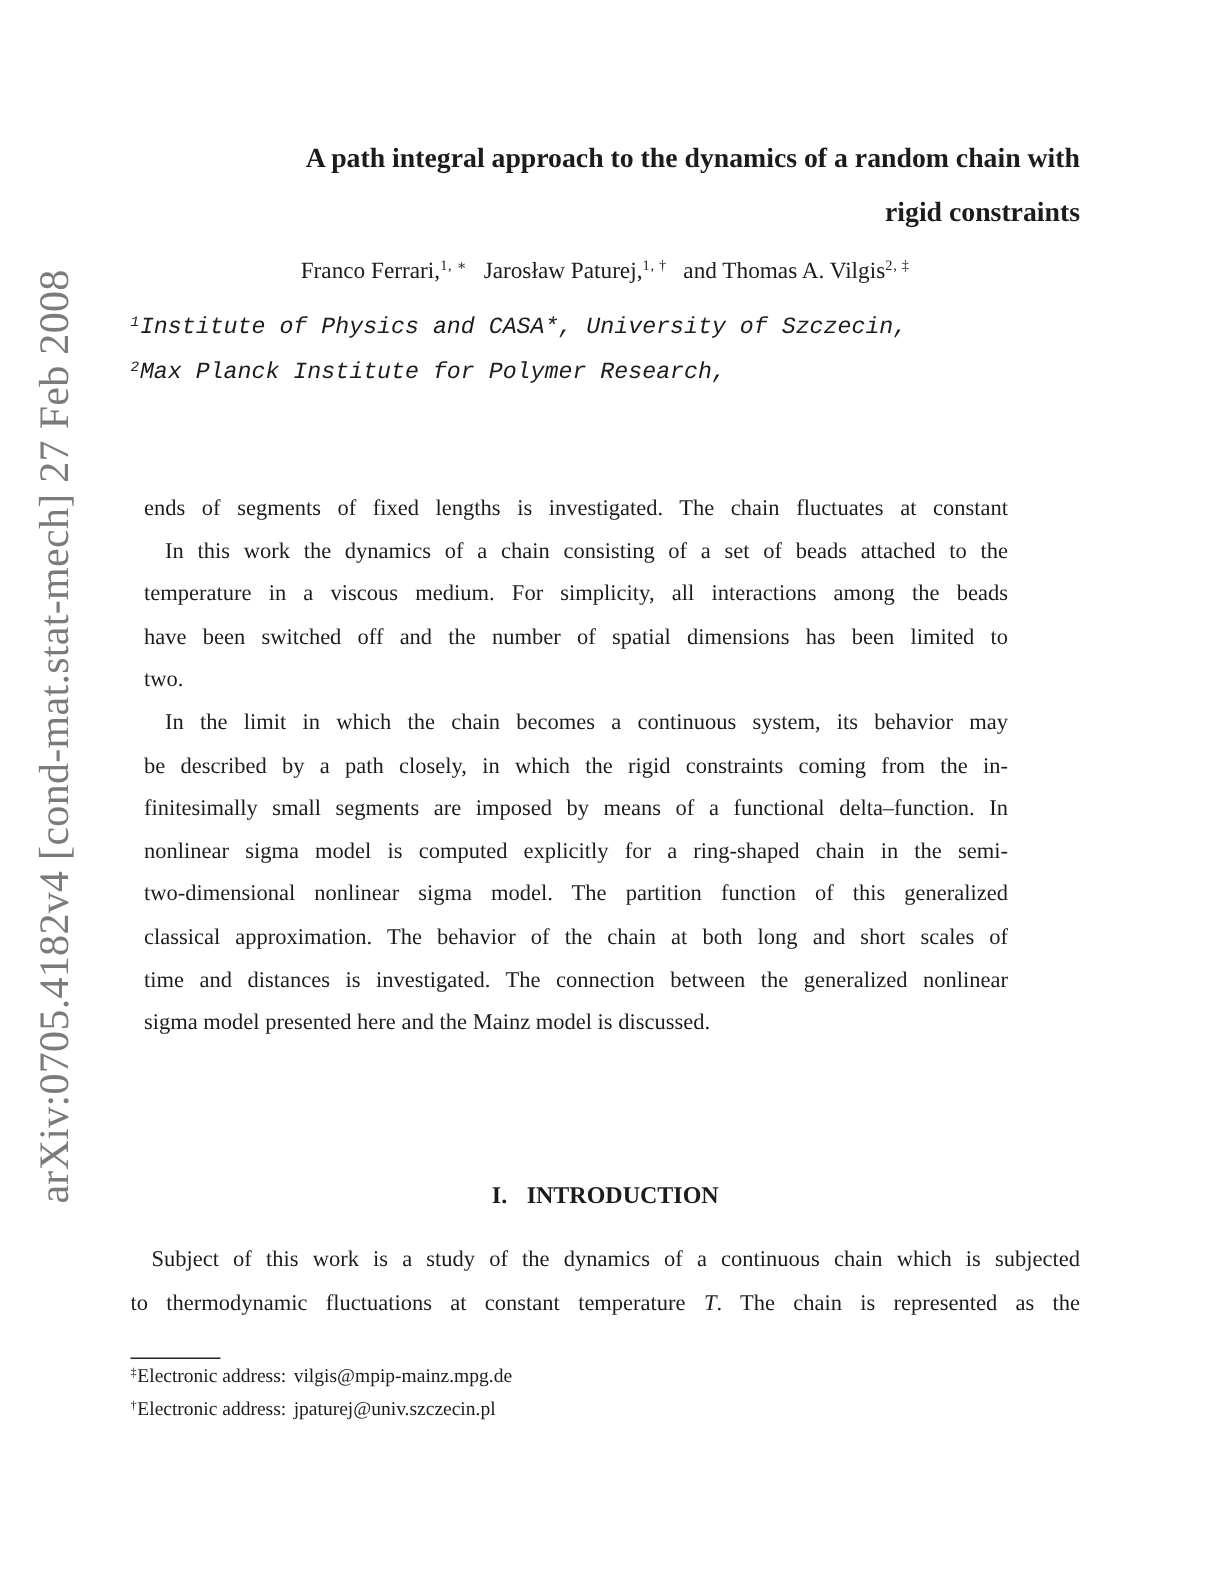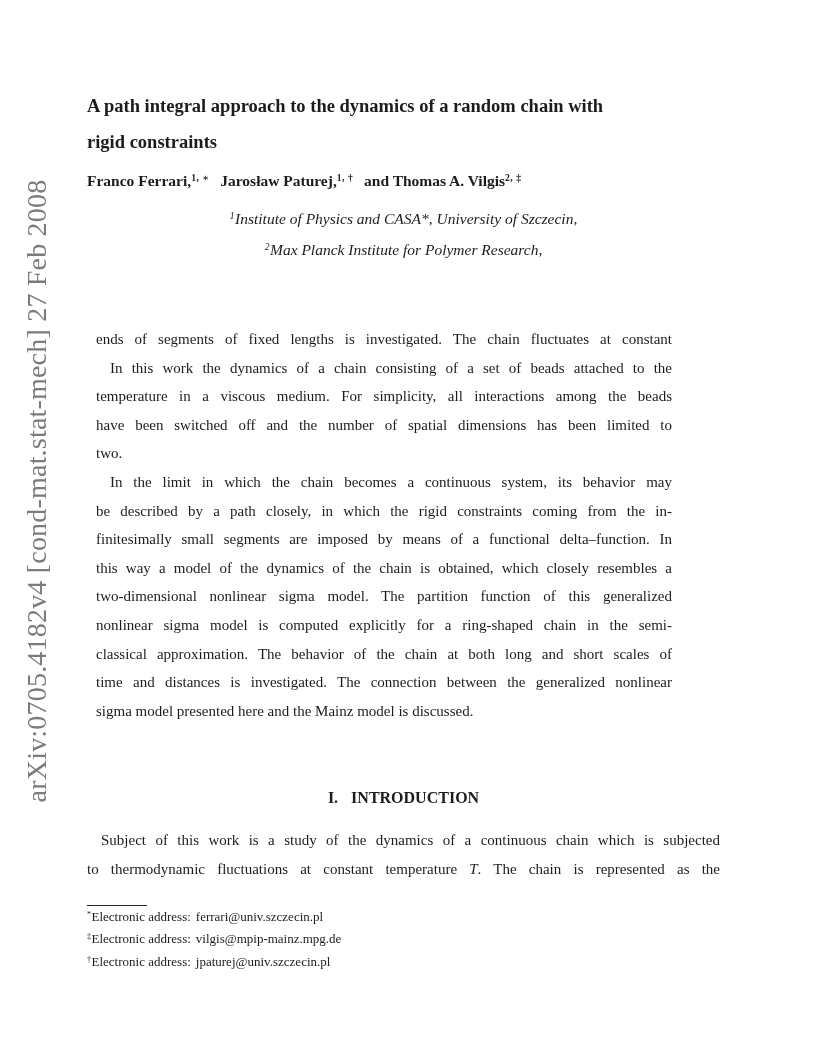--- a/index.html
+++ b/index.html
@@ -19,38 +19,38 @@
     left: 37px; top: 491px;
     transform: translate(-50%, -50%) rotate(-90deg);
     white-space: nowrap;
     font-size: 28px;
     color: #7b7b7b;
     letter-spacing: 0.2px;
   }
 
   .title {
     position: absolute; left: 87px; top: 88px; width: 633px;
-    text-align: left; font-weight: bold; font-size: 18.5px; line-height: 36px;
+    text-align: right; font-weight: bold; font-size: 18.5px; line-height: 36px;
   }
 
   .authors {
     position: absolute; left: 87px; top: 172px; width: 633px;
-    text-align: left; font-size: 15.5px; font-weight: bold;
+    text-align: center; font-size: 15.5px;
   }
   .author + .author { margin-left: 7px; }
 
   .sup {
     font-size: 0.62em;
     position: relative; top: -0.48em;
     letter-spacing: 0.5px;
   }
 
   .affiliations {
     position: absolute; left: 87px; top: 204px; width: 633px;
-    text-align: center; font-style: italic; font-size: 15.5px; line-height: 29px;
+    font-style: italic; font-size: 15.5px; line-height: 29px; font-family: Liberation Mono, monospace;
   }
 
   .abstract {
     position: absolute; left: 96px; top: 325px; width: 576px;
     font-size: 15px;
   }
   .tline {
     line-height: 28.6px;
     text-align: justify;
     text-align-last: justify;
@@ -109,39 +109,37 @@
         <div class="tline">ends of segments of fixed lengths is investigated. The chain fluctuates at constant</div>
         <div class="tline tline-first">In this work the dynamics of a chain consisting of a set of beads attached to the</div>
         <div class="tline">temperature in a viscous medium. For simplicity, all interactions among the beads</div>
         <div class="tline">have been switched off and the number of spatial dimensions has been limited to</div>
         <div class="tline">two.</div>
       </div>
     <div class="para-end">
         <div class="tline tline-first">In the limit in which the chain becomes a continuous system, its behavior may</div>
         <div class="tline">be described by a path closely, in which the rigid constraints coming from the in-</div>
         <div class="tline">finitesimally small segments are imposed by means of a functional delta–function. In</div>
-        <div class="tline">this way a model of the dynamics of the chain is obtained, which closely resembles a</div>
+        <div class="tline">nonlinear sigma model is computed explicitly for a ring-shaped chain in the semi-</div>
         <div class="tline">two-dimensional nonlinear sigma model. The partition function of this generalized</div>
-        <div class="tline">nonlinear sigma model is computed explicitly for a ring-shaped chain in the semi-</div>
         <div class="tline">classical approximation. The behavior of the chain at both long and short scales of</div>
         <div class="tline">time and distances is investigated. The connection between the generalized nonlinear</div>
         <div class="tline">sigma model presented here and the Mainz model is discussed.</div>
       </div>
   </div>
 
   <div class="section-heading">
     <span class="section-number">I.</span><span>INTRODUCTION</span>
   </div>
 
   <div class="intro">
     <div class="tline tline-first">Subject of this work is a study of the dynamics of a continuous chain which is subjected</div>
     <div class="tline"><span>to thermodynamic fluctuations at constant temperature </span><span class="math-var">T</span><span>. The chain is represented as the</span></div>
   </div>
 
   <div class="footnote-rule"></div>
 
   <div class="footnotes">
-    <div><span class="sup">*</span><span>Electronic address:</span><span class="fn-email">ferrari@univ.szczecin.pl</span></div>
     <div><span class="sup">‡</span><span>Electronic address:</span><span class="fn-email">vilgis@mpip-mainz.mpg.de</span></div>
     <div><span class="sup">†</span><span>Electronic address:</span><span class="fn-email">jpaturej@univ.szczecin.pl</span></div>
   </div>
 
 </div>
 
 </body></html>

